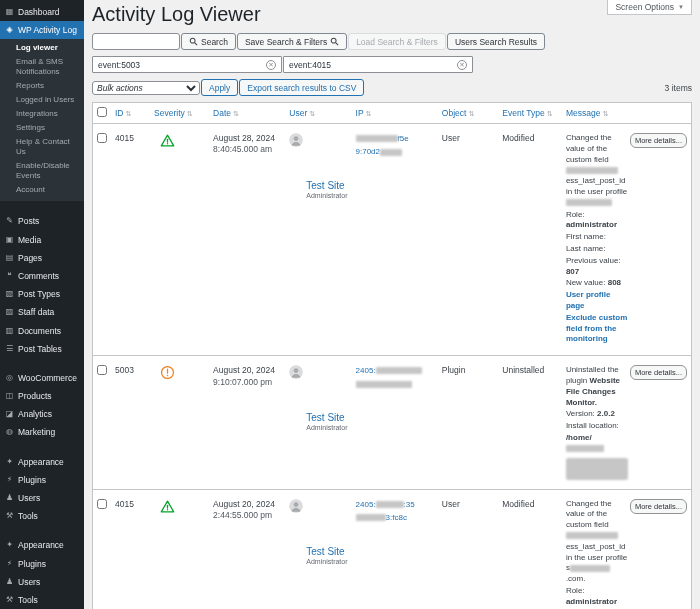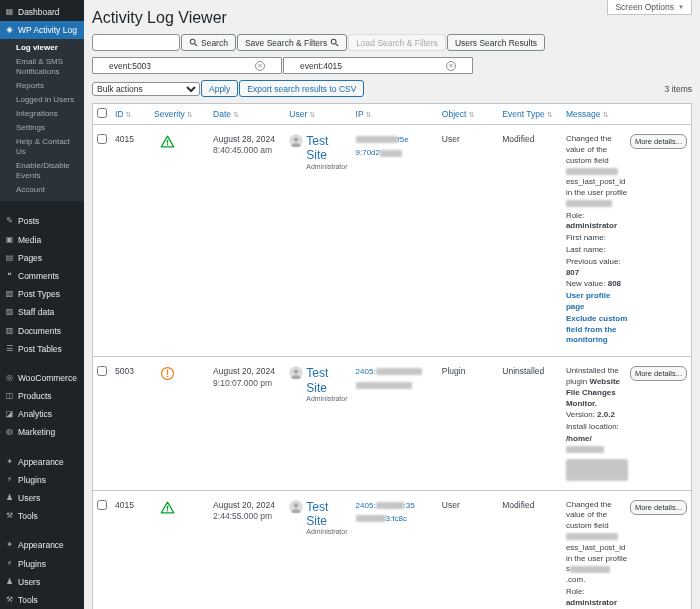--- a/index.html
+++ b/index.html
@@ -15,45 +15,45 @@
   .menu-item.active .mi-icon{color:#fff;}
   .menu-gap{height:11px;}
   .submenu{background:#2c3338;padding:2px 0 4px;}
   .submenu-item{padding:2px 4px 2px 16px;font-size:8px;line-height:1.25;color:#a5aaaf;cursor:pointer;}
   .submenu-item.active{color:#fff;font-weight:bold;}
 
   
   .main{flex:1;position:relative;padding:0 8px;min-width:0;}
   .screen-options{position:absolute;top:0;right:8px;background:#fff;border:1px solid #c3c4c7;border-top:0;padding:2px 7px;font-size:8.5px;color:#50575e;display:flex;gap:4px;align-items:center;cursor:pointer;}
   .screen-options .caret{font-size:6px;color:#787c82;}
-  .page-title{font-size:16px;font-weight:400;color:#1d2327;padding:9px 0 7px;}
+  .page-title{font-size:20px;font-weight:400;color:#1d2327;padding:3px 0 7px;}
   .row{display:flex;align-items:center;gap:1px;margin-bottom:6px;flex-wrap:nowrap;}
   .search-box{width:88px;height:17px;border:1px solid #8c8f94;border-radius:3px;background:#fff;font-size:9px;padding:0 4px;font-family:inherit;}
   .btn{display:inline-flex;align-items:center;gap:3px;height:17px;padding:0 7px;font-size:8.5px;color:#2c3338;background:#f6f7f7;border:1px solid #7e8993;border-radius:3px;cursor:pointer;white-space:nowrap;font-family:inherit;}
   .btn.disabled{color:#a7aaad;border-color:#dcdcde;cursor:default;}
   .btn.blue{color:#2271b1;border-color:#2271b1;}
-  .chip{width:190px;height:17px;background:#fff;border:1px solid #8c8f94;border-radius:1px;display:flex;align-items:center;justify-content:space-between;padding:0 16px;font-size:8.5px;color:#2c3338;}
+  .chip{width:190px;height:17px;background:#fff;border:1px solid #8c8f94;border-radius:1px;display:flex;align-items:center;justify-content:space-between;padding:0 5px;font-size:8.5px;color:#2c3338;}
   .chip-x{width:10px;height:10px;border:1px solid #8c8f94;border-radius:50%;font-size:6.5px;line-height:8px;text-align:center;color:#8c8f94;cursor:pointer;flex:none;}
-  .bulk-select{height:14px;font-size:8.5px;border:1px solid #8c8f94;border-radius:3px;background:#fff;color:#2c3338;width:108px;font-family:inherit;}
+  .bulk-select{height:14px;font-size:8.5px;border:1px solid #8c8f94;border-radius:3px;background:#fff;color:#2c3338;width:108px;font-family:inherit;font-style:italic;}
   .items-count{margin-left:auto;font-size:8.5px;color:#3c434a;}
 
   
   table.log-table{width:100%;border-collapse:collapse;background:#fff;border:1px solid #c3c4c7;}
   .log-table th{font-size:8.5px;font-weight:400;color:#2271b1;text-align:left;padding:4px;white-space:nowrap;cursor:pointer;}
   .log-table thead th{border-bottom:1px solid #c3c4c7;}
   .sort{font-size:7px;color:#a7aaad;margin-left:2px;}
   .log-table td{font-size:8.5px;color:#3c434a;vertical-align:top;padding:9px 4px;border-bottom:1px solid #c3c4c7;}
   .log-table input[type=checkbox]{width:10px;height:10px;}
   tr.rh-a{height:176px;} tr.rh-b{height:124px;} tr.rh-c{height:156px;}
   .sev{display:inline-block;margin-left:6px;}
   .c-date div{line-height:1.35;}
   .c-date .t2{color:#50575e;}
   .u-wrap{display:flex;gap:3px;align-items:flex-start;}
   .avatar{flex:none;width:14px;height:14px;border-radius:50%;overflow:hidden;display:inline-block;}
-  .u-name{display:block;color:#2271b1;font-size:12px;text-decoration:none;cursor:pointer;line-height:1.2;}
+  .u-name{display:block;color:#2271b1;font-size:10px;text-decoration:none;cursor:pointer;line-height:1.2;margin-top:47px;}
   .u-role{display:block;color:#646970;font-size:7px;line-height:1.2;}
   .c-ip a{color:#2271b1;text-decoration:none;font-size:8px;cursor:pointer;}
   .ip-line{margin-bottom:2px;line-height:1.3;word-break:break-all;}
   .redact{display:inline-block;height:7px;width:30px;background:#c6c6c6;border-radius:1px;filter:blur(1.3px);vertical-align:middle;}
   .redact.block{display:block;height:22px;border-radius:2px;margin-top:3px;}
   .msg-wrap{display:flex;align-items:flex-start;gap:2px;}
   .msg-body{flex:1;font-size:8px;line-height:1.35;min-width:0;}
   .msg-body > div{margin-bottom:1px;}
   .msg-link{color:#2271b1;font-weight:bold;text-decoration:none;cursor:pointer;}
   .more-btn{flex:none;font-size:7.5px;padding:2px 4px;background:#f6f7f7;border:1px solid #949494;border-radius:6px;color:#2c3338;cursor:pointer;white-space:nowrap;font-family:inherit;}

